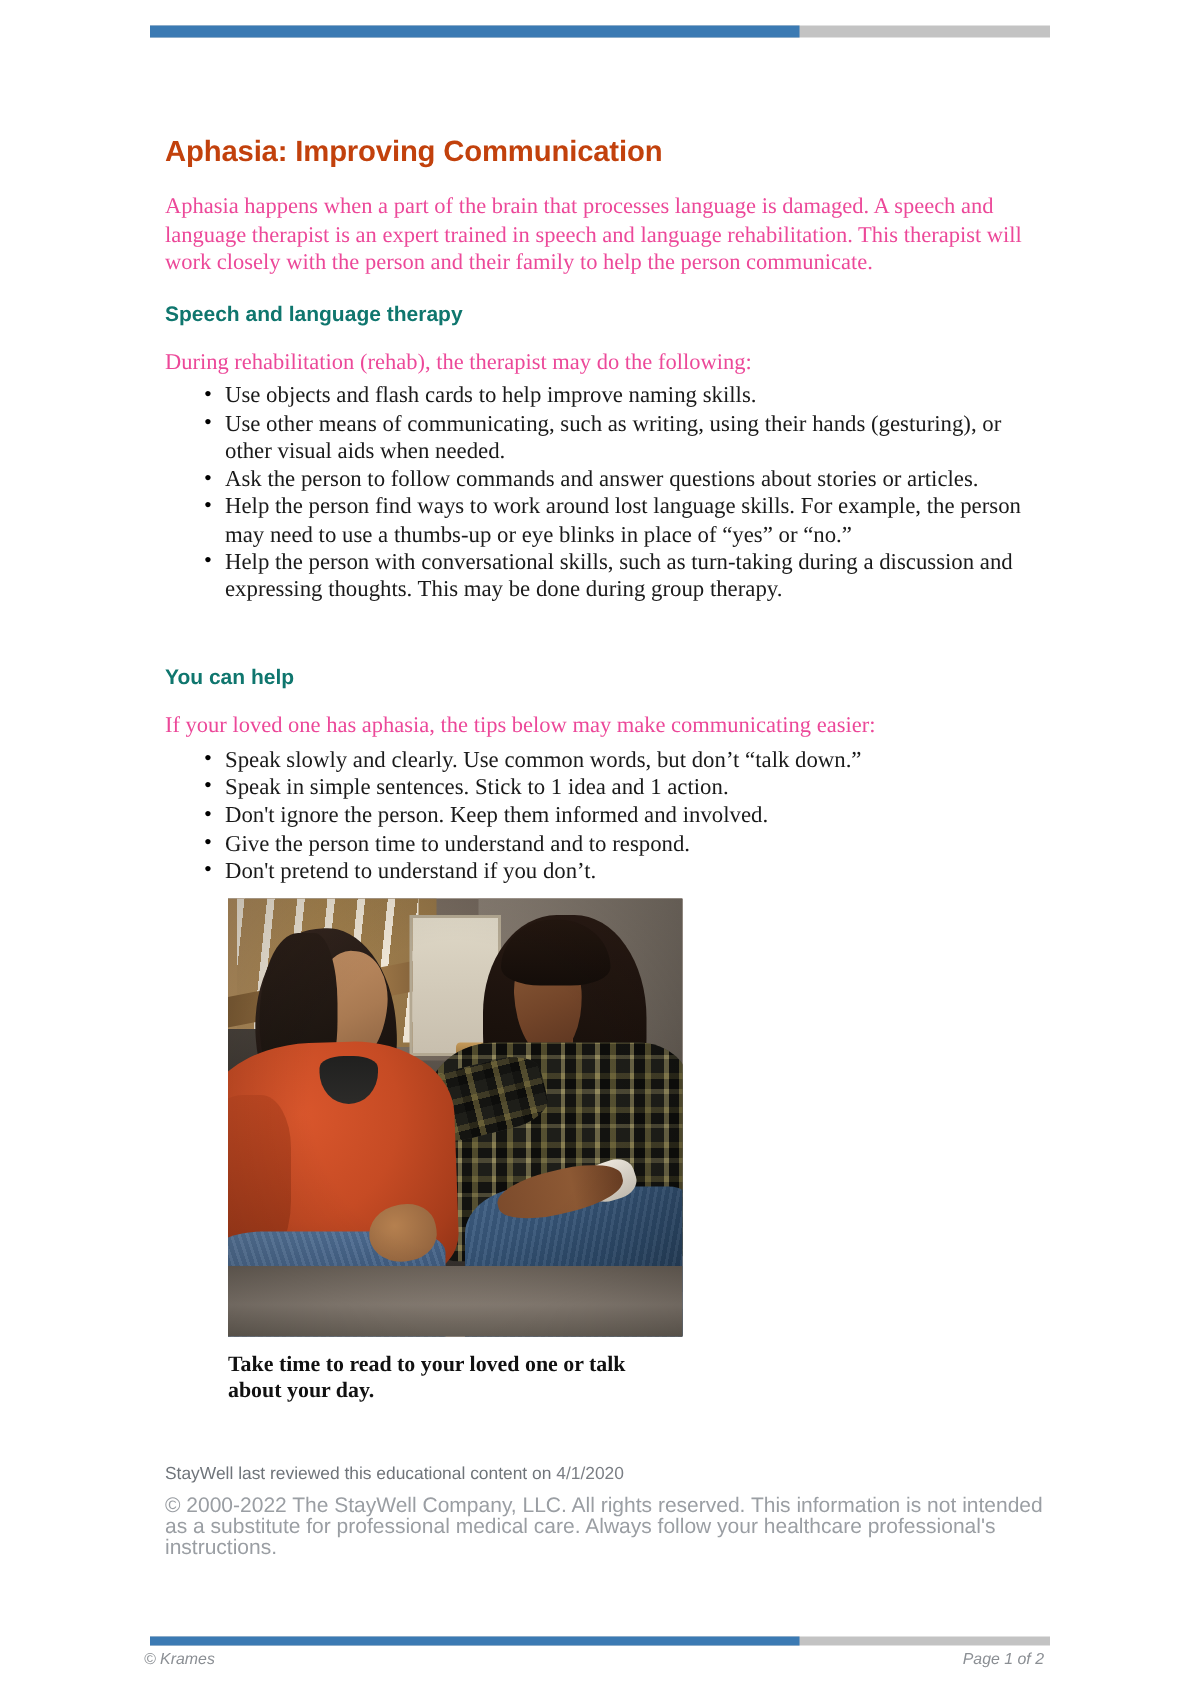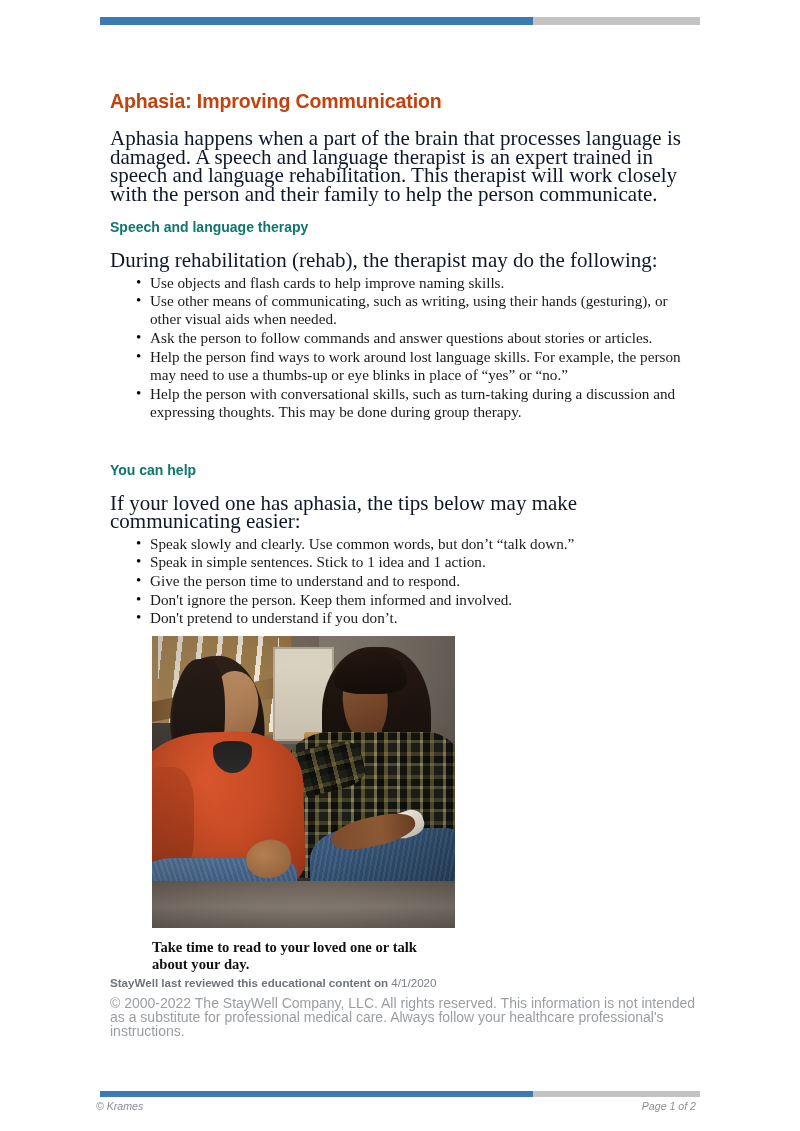--- a/index.html
+++ b/index.html
@@ -59,23 +59,23 @@
   h2.section-title {
     font-family: "Liberation Sans", sans-serif;
     font-size: 14px;
     font-weight: bold;
     color: #0f766e;
     margin: 16px 0 9px 0;
   }
 
   p.body-text {
     font-family: "Liberation Serif", serif;
-    font-size: 21px;
+    font-size: 15px;
     line-height: 18.5px;
-    color: #0f172a;
+    color: #ec4899;
     margin: 16px 0 4px 0;
     text-align: left;
   }
 
   ul.bullets {
     list-style: none;
     margin: 4px 0 0 0;
     padding: 0 0 0 40px;
   }
   ul.bullets > li {
@@ -341,21 +341,21 @@
     top: 976px;
     width: 586px;
   }
   .review-line {
     font-family: "Liberation Sans", sans-serif;
     font-size: 11.6px;
     color: #7b7f85;
     margin: 0 0 7px 0;
   }
   .review-line b {
-    font-weight: bold;
+    font-weight: normal;
     color: #6f747a;
   }
   .copyright {
     font-family: "Liberation Sans", sans-serif;
     font-size: 14px;
     line-height: 14px;
     color: #9a9ea3;
     margin: 0;
   }
 
@@ -412,22 +412,22 @@
       <li>Help the person with conversational skills, such as turn-taking during a discussion and expressing thoughts. This may be done during group therapy.</li>
     </ul>
 
     <div class="gap-big"></div>
 
     <h2 class="section-title">You can help</h2>
     <p class="body-text">If your loved one has aphasia, the tips below may make communicating easier:</p>
     <ul class="bullets">
       <li>Speak slowly and clearly. Use common words, but don’t “talk down.”</li>
       <li>Speak in simple sentences. Stick to 1 idea and 1 action.</li>
+      <li>Don't ignore the person. Keep them informed and involved.</li>
       <li>Give the person time to understand and to respond.</li>
-      <li>Don't ignore the person. Keep them informed and involved.</li>
       <li>Don't pretend to understand if you don’t.</li>
     </ul>
 
     <div class="figure">
       <div class="photo">
         <div class="ph-wall"></div>
         <div class="ph-wall2"></div>
         <div class="ph-stair"></div>
         <div class="ph-balusters"></div>
         <div class="ph-rail"></div>

